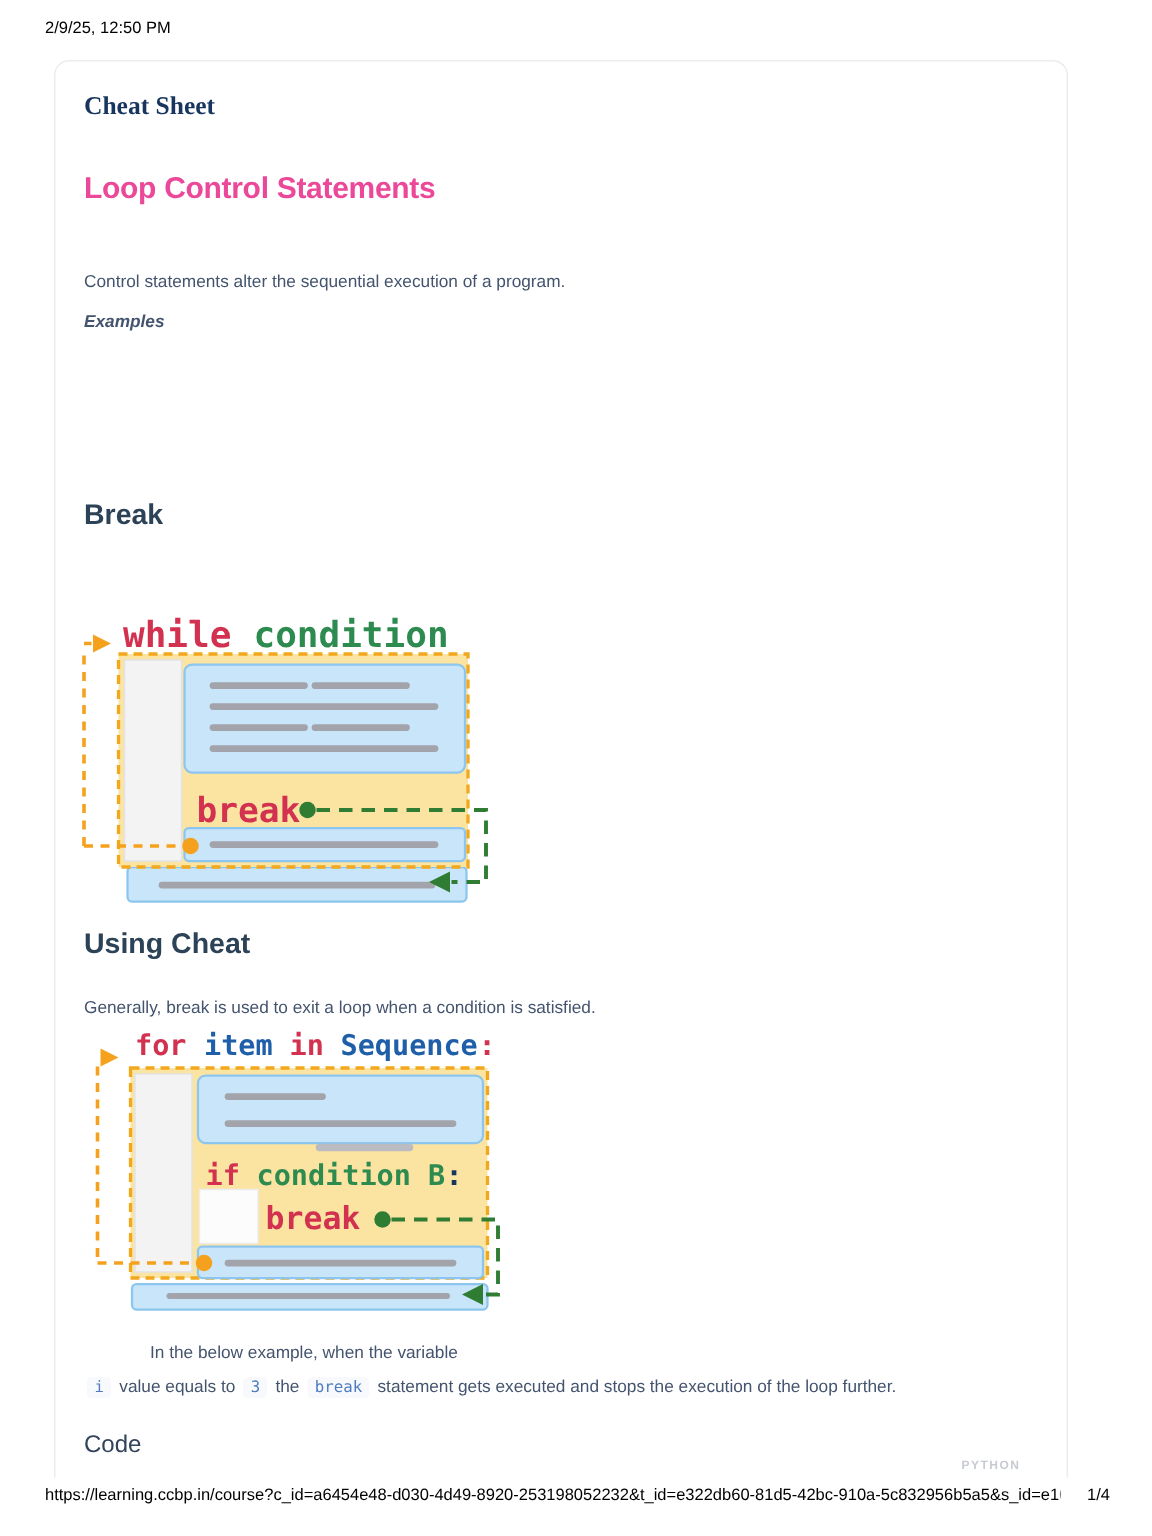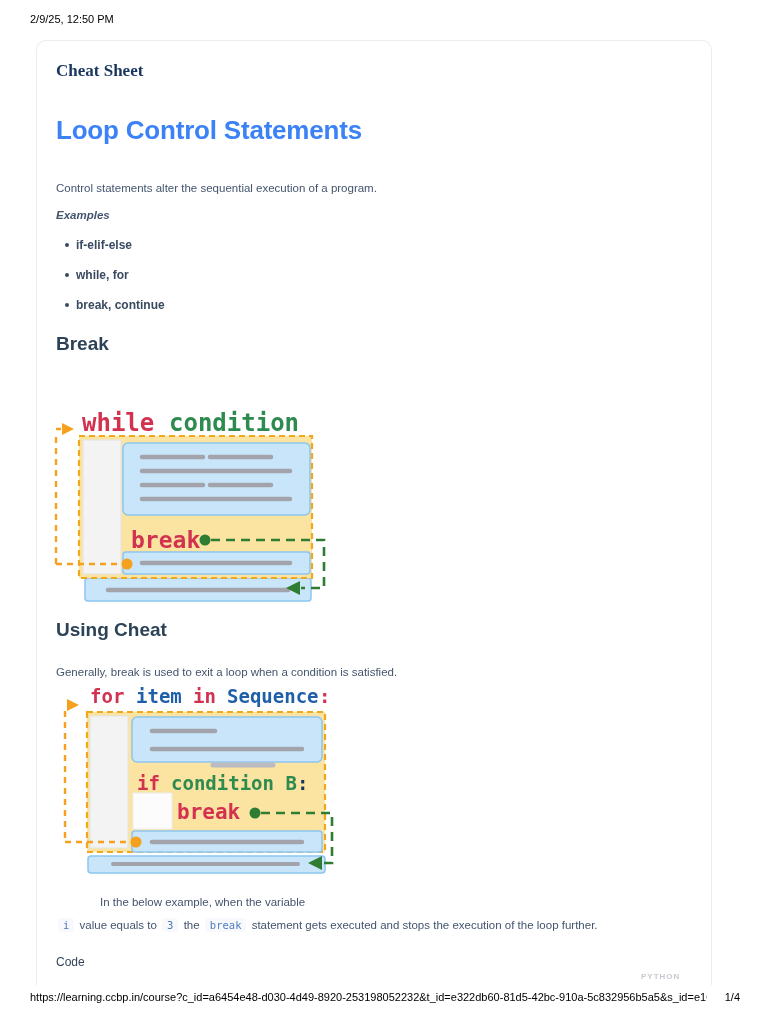--- a/index.html
+++ b/index.html
@@ -13,38 +13,38 @@
   .print-footer { position:absolute; top:991px; left:30px; right:28px; display:flex; justify-content:space-between; font-size:11px; color:#000; }
   .footer-url { white-space:nowrap; overflow:hidden; }
   .footer-page { margin-left:18px; }
 
   
   .card { position:absolute; left:36px; top:40px; width:676px; height:945px; background:#fff;
           border:1px solid #ececec; border-bottom:none; border-radius:10px 10px 0 0; overflow:hidden;padding-left:28px; }
   .abs { position:absolute; }
 
   .kicker { left:19px; top:20px; font-family:"Liberation Serif", serif; font-weight:bold; font-size:17px; color:#17355e; }
-  .doc-title { left:19px; top:74px; font-size:26px; font-weight:600; color:#3b82f6; letter-spacing:-0.2px; }
+  .doc-title { left:19px; top:74px; font-size:20px; font-weight:600; color:#ec4899; letter-spacing:-0.2px; }
   .body-text { font-size:11.5px; color:#44546e; line-height:1.35; }
   .intro { left:19px; top:140px; }
   .examples-label { left:19px; top:167px; font-style:italic; font-weight:600; }
   .examples-list { left:19px; top:197px; list-style:none; }
   .examples-list li { position:relative; padding-left:20px; margin-bottom:16px; font-size:12px; font-weight:700; color:#3a4a60; }
   .examples-list li::before { content:""; position:absolute; left:9px; top:4.5px; width:4px; height:4px; border-radius:50%; background:#3a4a60; }
   .h2 { font-size:19px; font-weight:600; color:#2c4257; }
   .h2-break { left:19px; top:292px; }
   .p-break { left:19px; top:344px; }
   .h2-using { left:19px; top:578px; }
   .p-using { left:19px; top:624px; }
   .svg1 { left:11px; top:366px; }
   .svg2 { left:11px; top:644px; }
   .note1 { left:19px; top:854px;margin-left:44px; }
   .note2 { left:19px; top:878px; font-size:11.5px; color:#44546e; }
   .inline-code { font-family:"DejaVu Sans Mono", monospace; font-size:10.5px; color:#4e7cbe; background:#f7f9fc; border-radius:3px; padding:1px 5px; margin:0 2px; }
-  .code-label { left:19px; top:914px; font-size:12px; color:#31445a; font-weight:500; }
+  .code-label { left:19px; top:914px; font-size:16px; color:#31445a; font-weight:500; }
   .lang-label { left:604px; top:931px; font-size:8px; font-weight:bold; color:#c7cbd1; letter-spacing:1px; }
 
   
   .mono { font-family:"DejaVu Sans Mono", monospace; font-weight:bold; }
 </style>
 </head>
 <body>
 
 <div class="page">
 
@@ -52,25 +52,20 @@
     <span class="print-date">2/9/25, 12:50 PM</span>
   </div>
 
   <div class="card">
 
     <div class="abs kicker">Cheat Sheet</div>
     <div class="abs doc-title">Loop Control Statements</div>
     <div class="abs body-text intro">Control statements alter the sequential execution of a program.</div>
     <div class="abs body-text examples-label">Examples</div>
 
-    <ul class="abs examples-list">
-      <li>if-elif-else</li>
-      <li>while, for</li>
-      <li>break, continue</li>
-    </ul>
 
     <div class="abs h2 h2-break">Break</div>
 
     <svg class="abs svg1" width="300" height="198" viewBox="0 0 300 198">
 
       <rect x="37" y="171" width="226" height="23" rx="3" fill="#c8e5f9" stroke="#8cc6ef" stroke-width="1.5"></rect>
       <path d="M60,183 H240" stroke="#a3a3ac" stroke-width="4.5" stroke-linecap="round" fill="none"></path>
 
       <rect x="31" y="29" width="233" height="142" fill="#fbe3a1" stroke="#f2a81d" stroke-width="2.2" stroke-dasharray="6 4"></rect>
       <rect x="35" y="33" width="38" height="134" fill="#f3f3f4" stroke="#e3e3e6" stroke-width="1"></rect>

